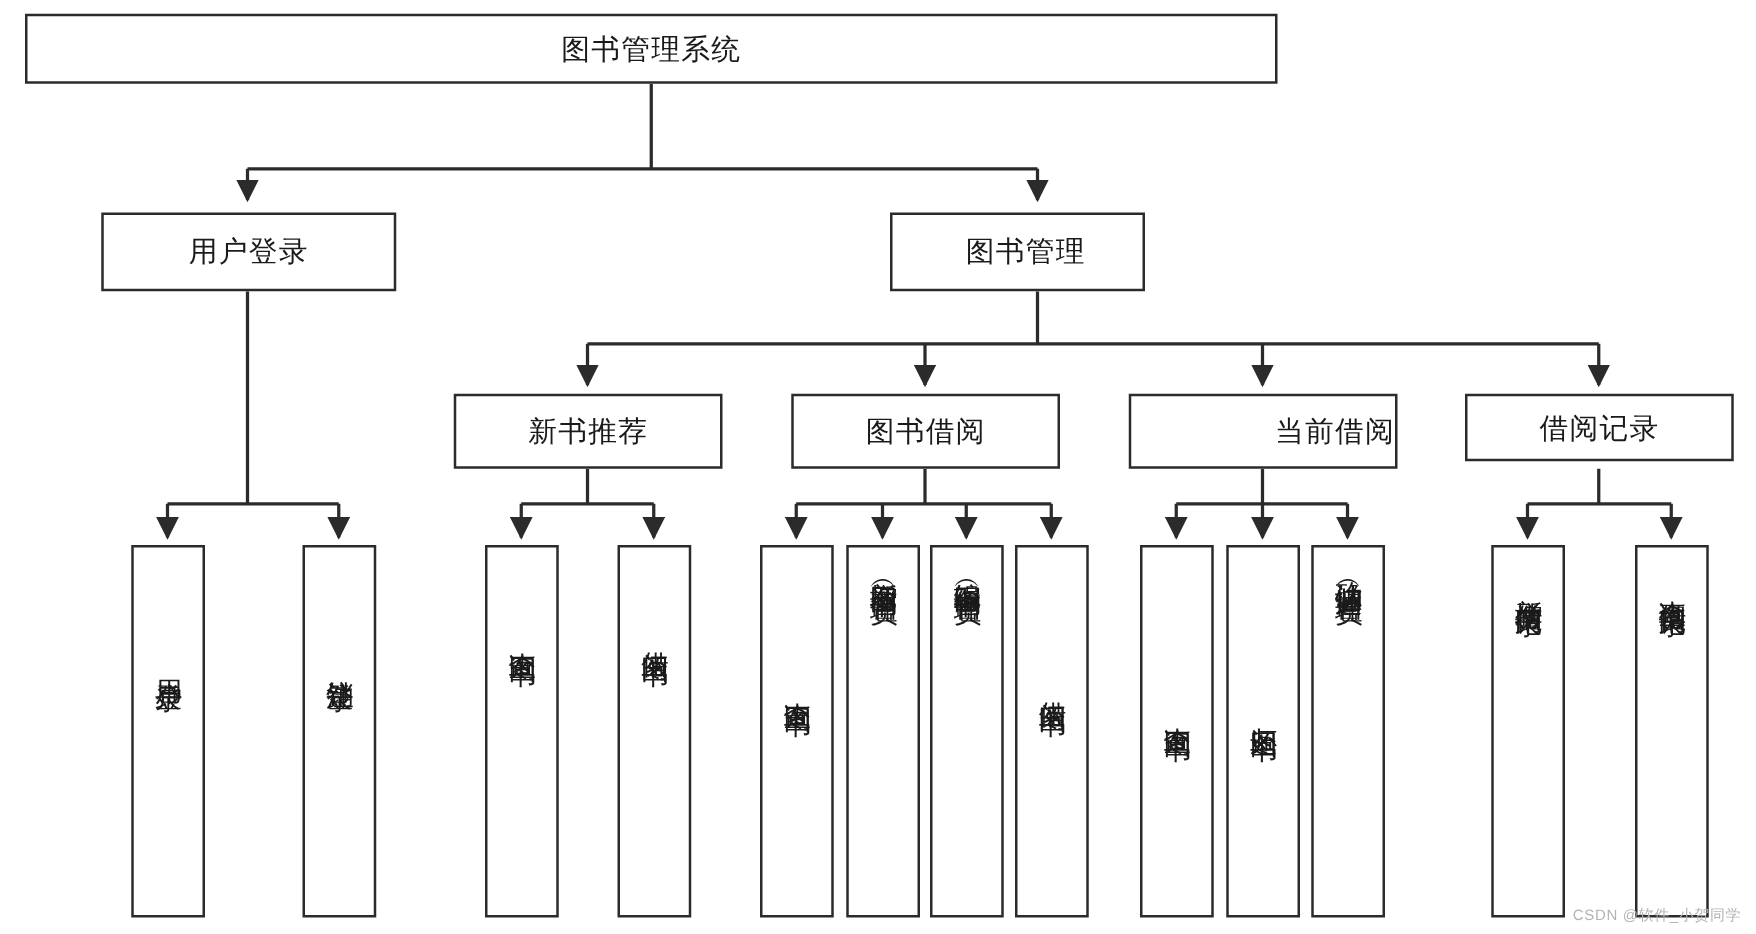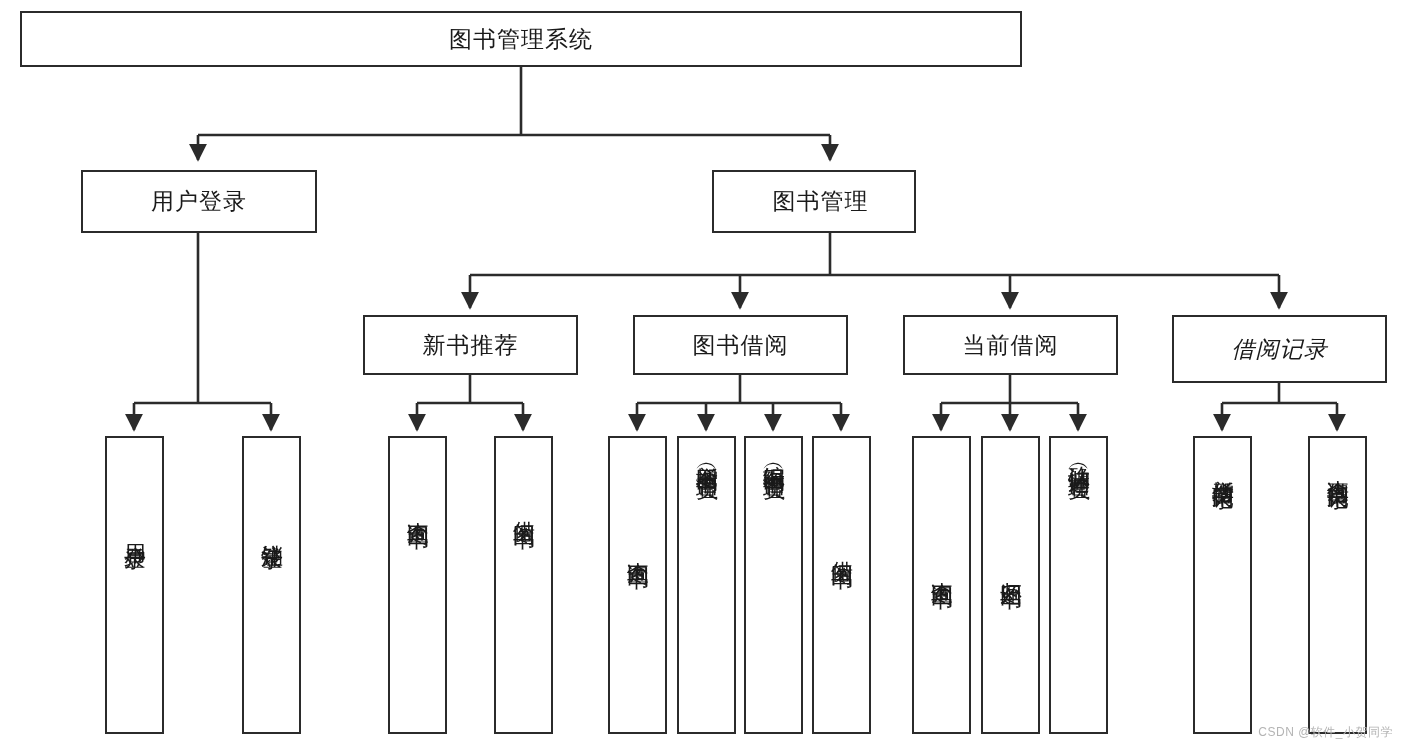--- a/index.html
+++ b/index.html
@@ -116,24 +116,24 @@
   <div class="node hnode" style="left:712px;top:170px;width:204px;height:63px;padding-left:13px;">
     <span>图书管理</span>
   </div>
 
   <div class="node hnode" style="left:633px;top:315px;width:215px;height:60px;">
     <span>图书借阅</span>
   </div>
   <div class="node hnode" style="left:363px;top:315px;width:215px;height:60px;">
     <span>新书推荐</span>
   </div>
-  <div class="node hnode" style="left:903px;top:315px;width:215px;height:60px;">
+  <div class="node hnode" style="left:903px;top:315px;width:215px;height:60px;justify-content:flex-end;">
     <span>当前借阅</span>
   </div>
-  <div class="node hnode" style="left:1172px;top:315px;width:215px;height:68px;font-style:italic;">
+  <div class="node hnode" style="left:1172px;top:315px;width:215px;height:54px;">
     <span>借阅记录</span>
   </div>
 
   <div class="node vnode pad-top" style="left:105px;top:436px;width:59px;height:298px;">
     <span class="vtext">用户登录</span>
   </div>
   <div class="node vnode pad-top" style="left:242px;top:436px;width:59px;height:298px;">
     <span class="vtext">注销登录</span>
   </div>
 

